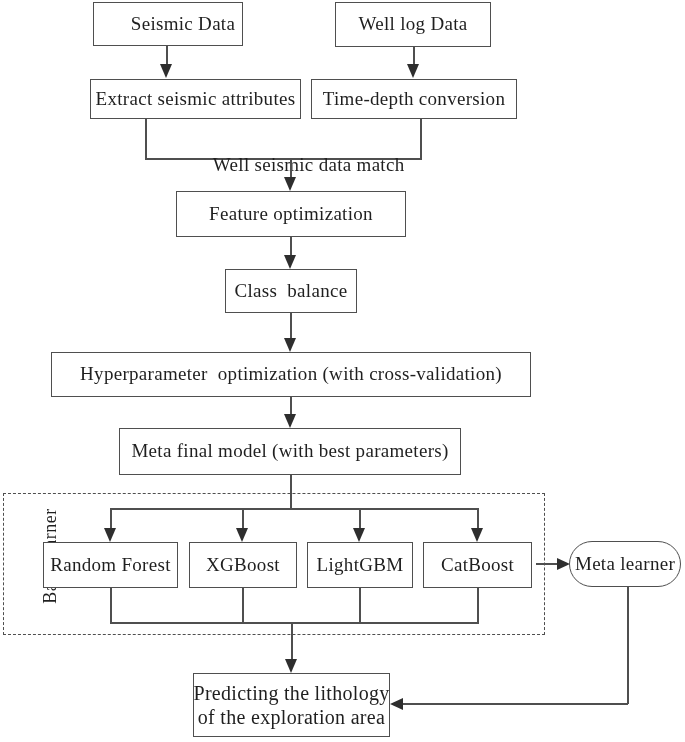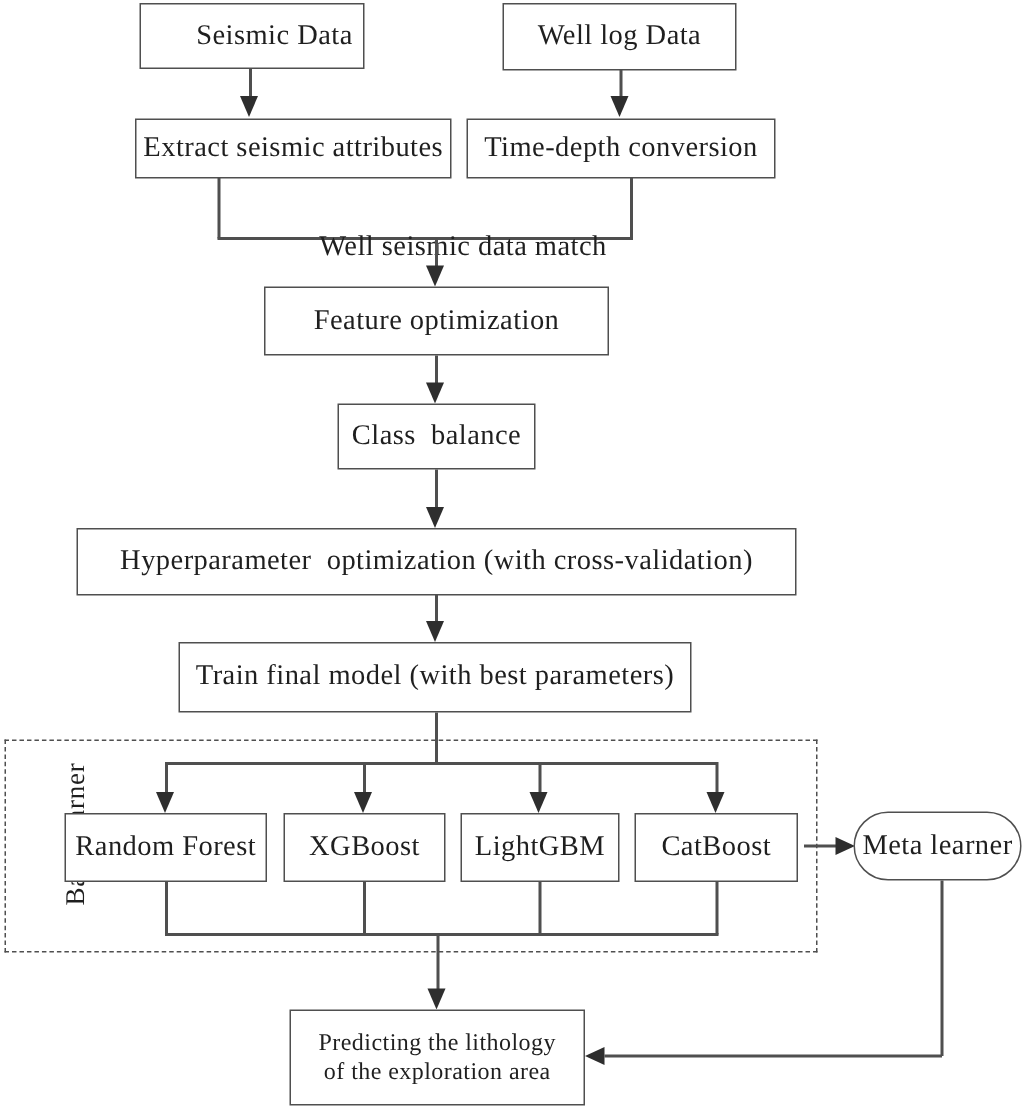--- a/index.html
+++ b/index.html
@@ -10,21 +10,21 @@
     color:var(--text, #1f1f1f);
   }
   .box {
     position:absolute; box-sizing:border-box;
     border:1.5px solid var(--line, #4f4f4f);
     background:#ffffff;
     display:flex; align-items:center; justify-content:center;
     text-align:center; font-size:19px; letter-spacing:0.3px;
     white-space:pre; line-height:1.2;
   }
-  .box.multiline { flex-direction:column; font-size:16px; }
+  .box.multiline { flex-direction:column; font-size:20px; }
   .dashed-group {
     position:absolute; box-sizing:border-box;
     border:1.6px dashed var(--line, #5a5a5a);
     background:transparent;
   }
   .vline { position:absolute; width:1.5px; background:var(--line, #4f4f4f); }
   .hline { position:absolute; height:1.5px; background:var(--line, #4f4f4f); }
   .head-down  { position:absolute; width:0; height:0;
     border-left:6px solid transparent; border-right:6px solid transparent;
     border-top:14px solid var(--arrow, #2e2e2e); }
@@ -88,21 +88,21 @@
   <div class="vline" style="left:290px; top:313px; height:26px;"></div>
   <div class="head-down" style="left:284px; top:338px;"></div>
 
   <div class="box" style="left:51px; top:352px; width:480px; height:45px;">
     <span>Hyperparameter  optimization (with cross-validation)</span>
   </div>
   <div class="vline" style="left:290px; top:396px; height:19px;"></div>
   <div class="head-down" style="left:284px; top:414px;"></div>
 
   <div class="box" style="left:119px; top:428px; width:342px; height:47px;">
-    <span>Train final model (with best parameters)</span>
+    <span>Meta final model (with best parameters)</span>
   </div>
 
   <div class="vline" style="left:290px; top:475px; height:34px;"></div>
   <div class="hline" style="left:110px; top:508px; width:368px;"></div>
   <div class="vline" style="left:110px; top:508px; height:21px;"></div>
   <div class="head-down" style="left:104px; top:528px;"></div>
   <div class="vline" style="left:242px; top:508px; height:21px;"></div>
   <div class="head-down" style="left:236px; top:528px;"></div>
   <div class="vline" style="left:359px; top:508px; height:21px;"></div>
   <div class="head-down" style="left:353px; top:528px;"></div>

